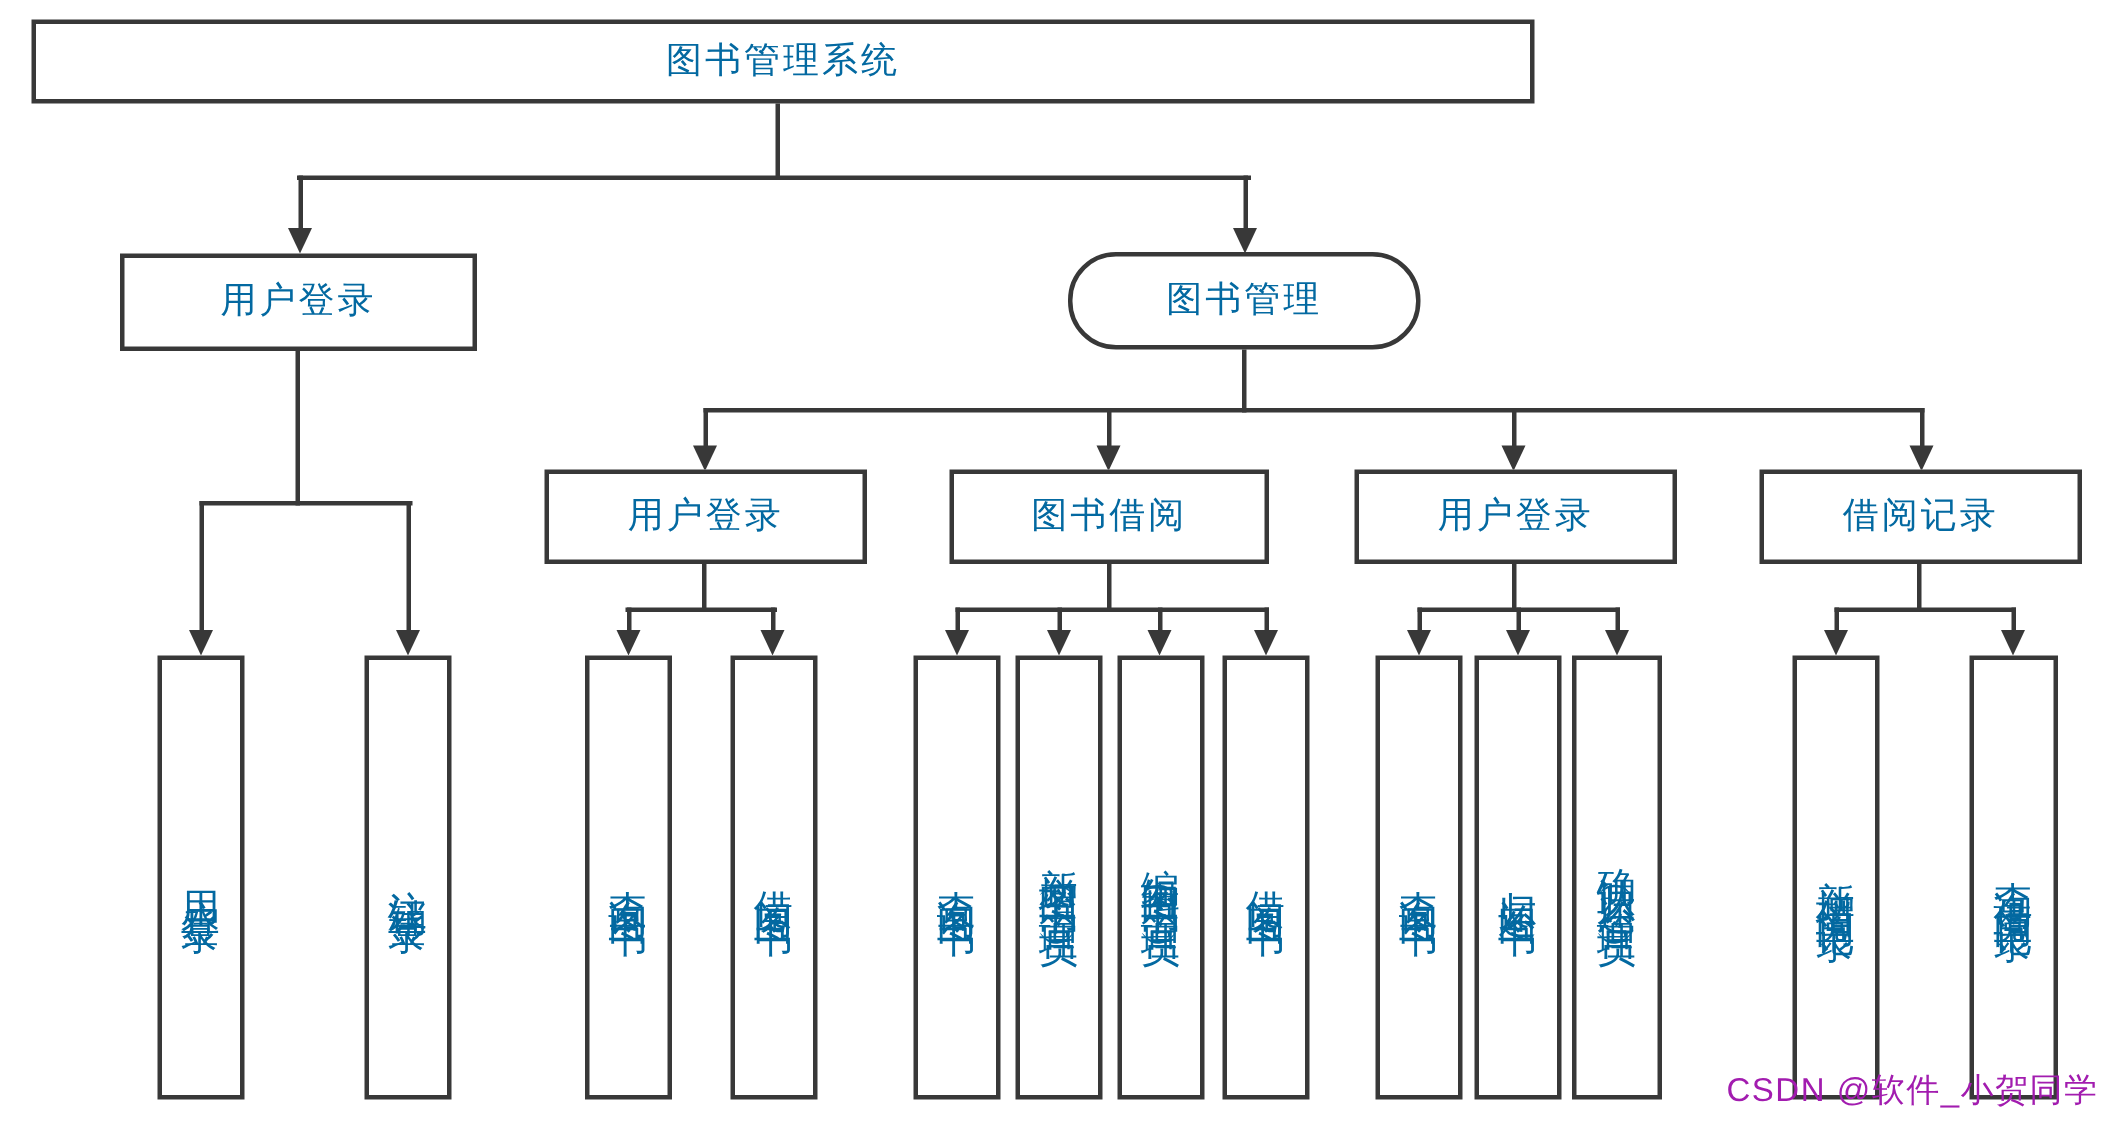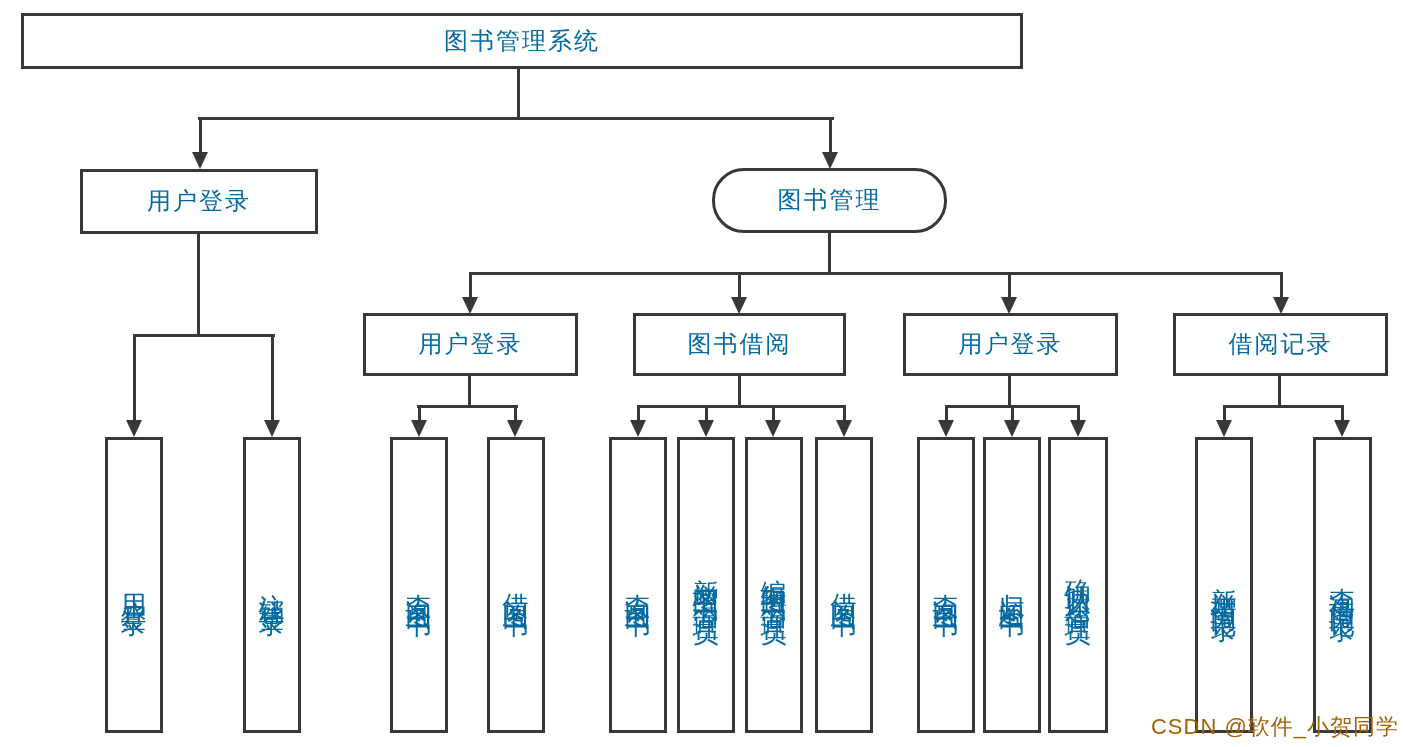--- a/index.html
+++ b/index.html
@@ -19,21 +19,21 @@
     font-size:26px;letter-spacing:6px;line-height:1;white-space:nowrap;
   }
   .vl,.hl{position:absolute;background:#383838;}
   .ah{
     position:absolute;width:0;height:0;
     border-left:8px solid transparent;border-right:8px solid transparent;
     border-top:17px solid #383838;
   }
   .watermark{
     position:absolute;top:712px;right:6px;z-index:5;
-    font-size:22px;color:#a16207;letter-spacing:1px;white-space:nowrap;
+    font-size:22px;color:#a21caf;letter-spacing:1px;white-space:nowrap;
   }
 </style>
 </head>
 <body>
 
 <div class="stage">
 
   <div class="node" style="left:21px;top:13px;width:1002px;height:56px;">
     <span class="lbl">图书管理系统</span>
   </div>

